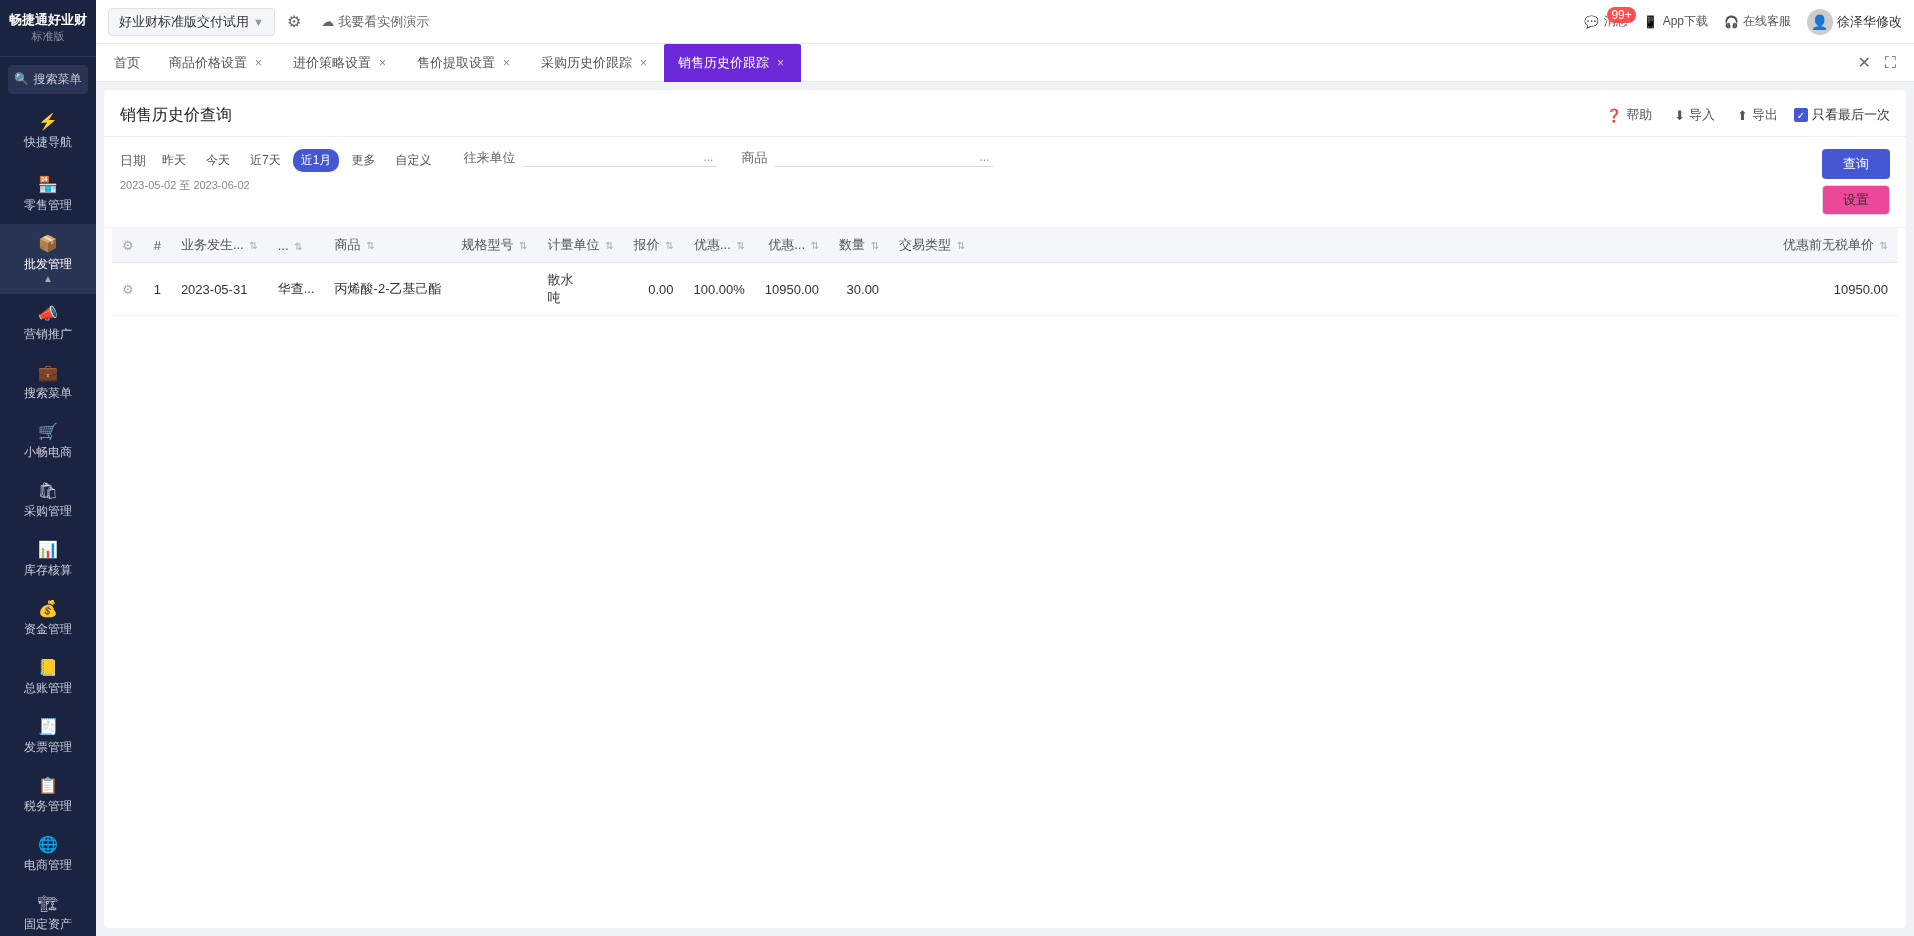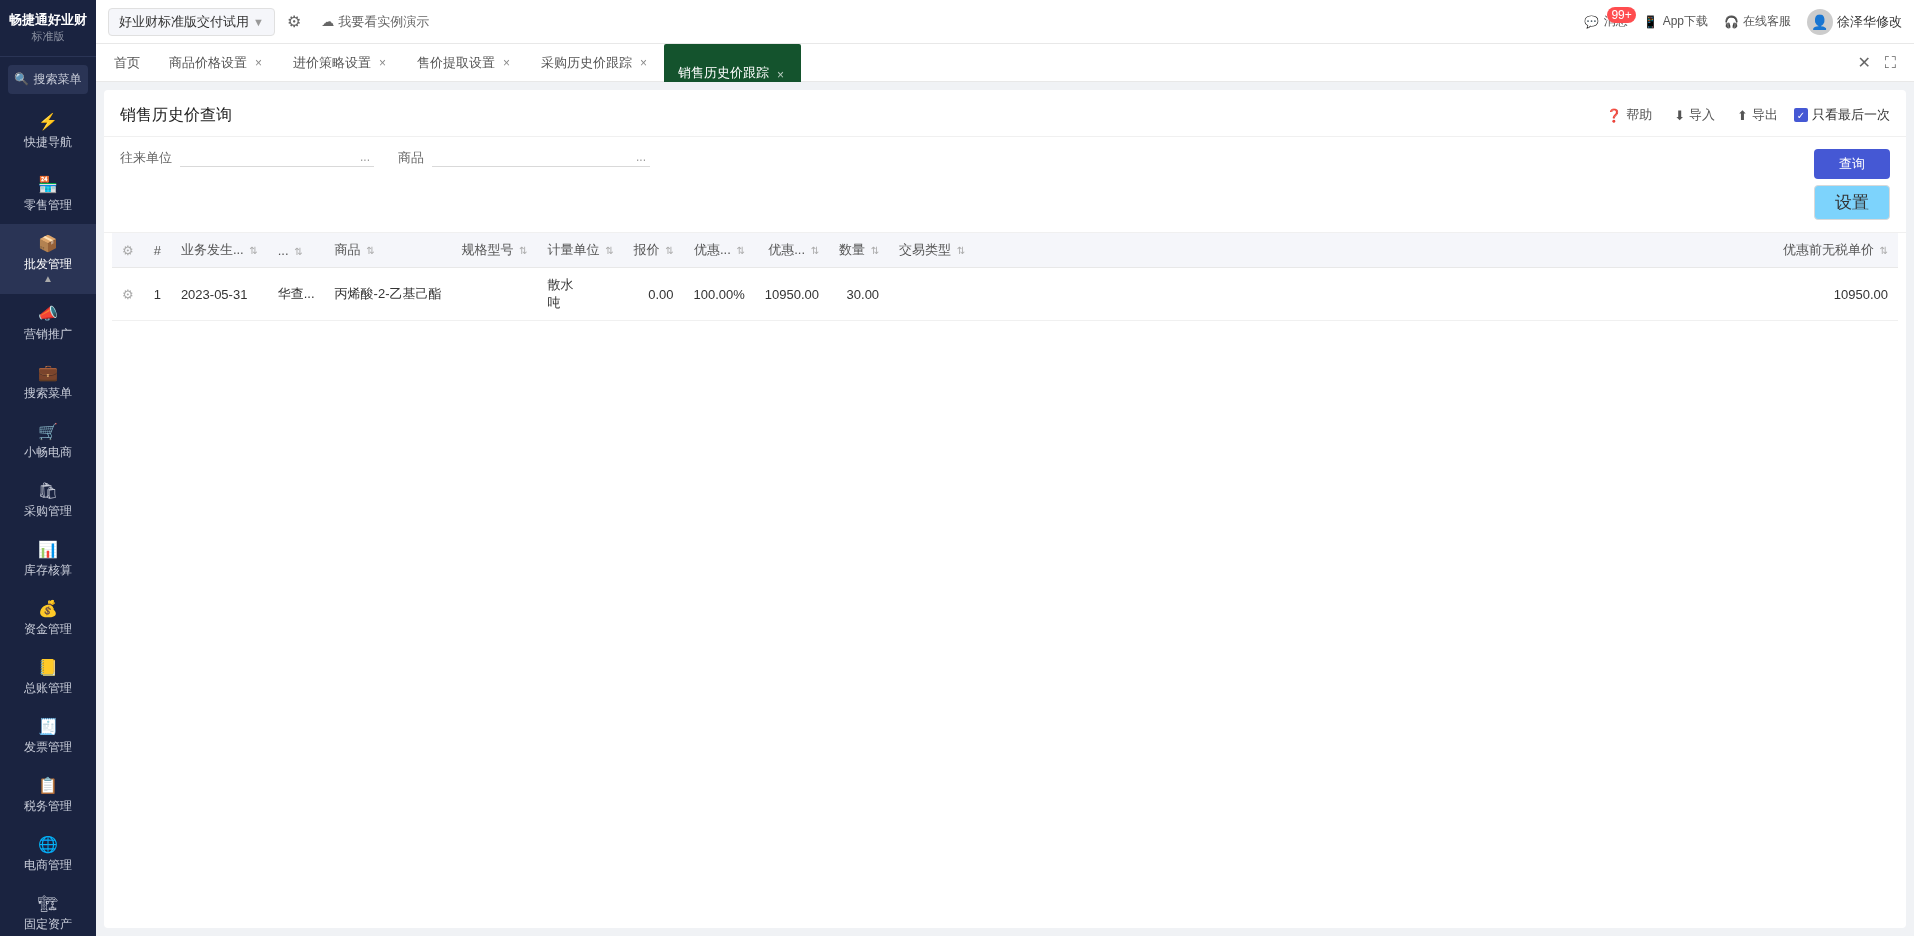--- a/index.html
+++ b/index.html
@@ -175,24 +175,23 @@
       padding: 0 14px;
       height: 38px;
       font-size: 13px;
       cursor: pointer;
       color: #555;
       border-right: 1px solid transparent;
       white-space: nowrap;
       gap: 6px;
     }
     .tab.active {
-      background: #14532d;
+      background: #6d28d9;
       color: #fff;
       border-radius: 2px 2px 0 0;
-      align-items: flex-end;
     }
     .tab .close-btn {
       font-size: 12px;
       color: inherit;
       opacity: 0.7;
       cursor: pointer;
       padding: 0 2px;
     }
     .tab.active .close-btn { color: #fff; }
     #tab-end-btns {
@@ -339,26 +338,26 @@
       background: #4558d4;
       color: #fff;
       border: none;
       border-radius: 4px;
       padding: 6px 20px;
       font-size: 13px;
       cursor: pointer;
       font-family: inherit;
     }
     .btn-settings {
-      background: #7dd3fc;
+      background: #ec4899;
       color: #333;
       border: 1px solid #d9d9d9;
       border-radius: 4px;
       padding: 5px 20px;
-      font-size: 17px;
+      font-size: 13px;
       cursor: pointer;
       font-family: inherit;
     }
 
     
     #table-area {
       flex: 1;
       padding: 0 8px 8px 8px;
       overflow: auto;
     }
@@ -570,20 +569,34 @@
           <span>导出</span>
         </button>
         <label class="only-last-checkbox">
           <span class="checkbox-blue">✓</span>
           <span>只看最后一次</span>
         </label>
       </div>
     </div>
 
     <div id="filter-area">
+      <div style="display:flex;flex-direction:column;gap:4px;">
+        <div class="filter-group">
+          <span class="filter-label">日期</span>
+          <div class="date-options">
+            <span class="date-opt">昨天</span>
+            <span class="date-opt">今天</span>
+            <span class="date-opt">近7天</span>
+            <span class="date-opt active">近1月</span>
+            <span class="date-opt">更多</span>
+            <span class="date-opt">自定义</span>
+          </div>
+        </div>
+        <div class="date-range">2023-05-02 至 2023-06-02</div>
+      </div>
 
       <div class="filter-group">
         <span class="filter-label">往来单位</span>
         <div class="filter-input-wrap">
           <input class="filter-input" type="text" style="">
           <span class="filter-ellipsis">...</span>
         </div>
       </div>
 
       <div class="filter-group">

